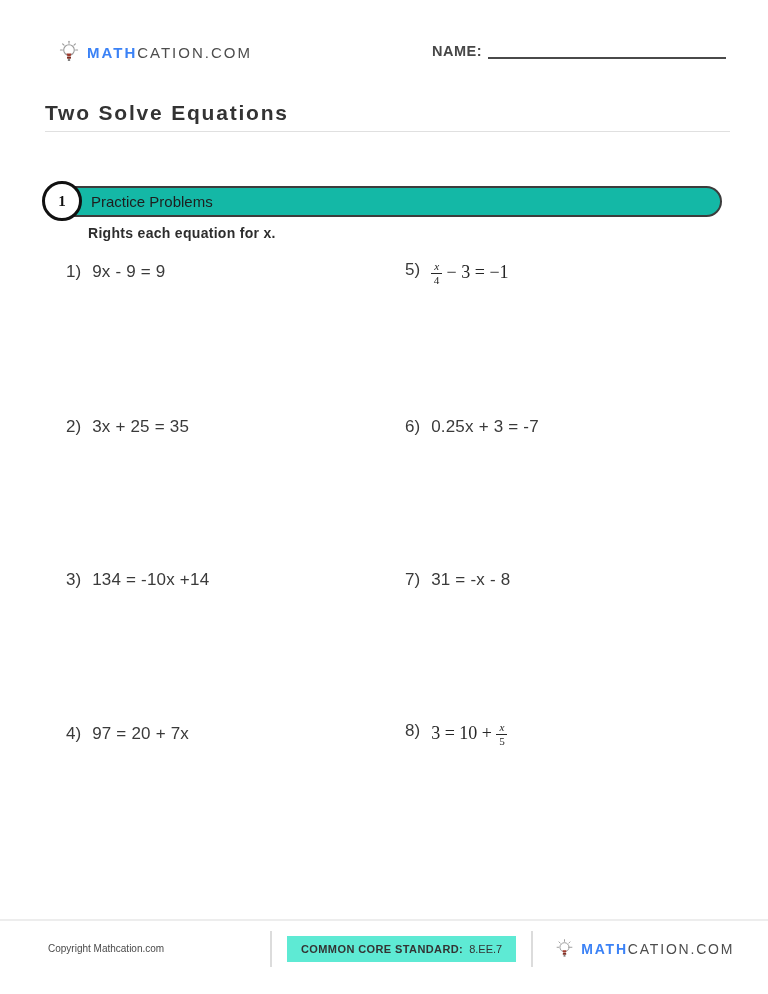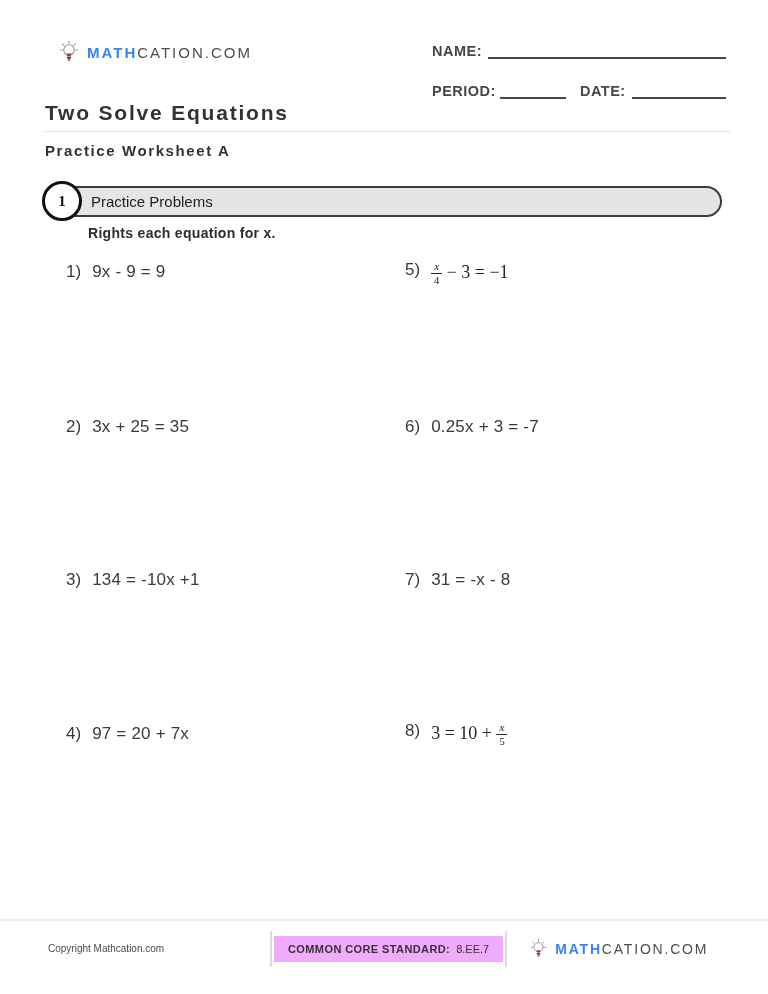--- a/index.html
+++ b/index.html
@@ -33,21 +33,21 @@
 
   
   .title { position:absolute; left:45px; top:101px; font-size:21px; font-weight:bold;
            letter-spacing:1.8px; color:#333; }
   .title-rule { position:absolute; left:45px; top:131px; width:685px; border-top:1px solid #e0e0e0; }
   .subtitle { position:absolute; left:45px; top:142px; font-size:15px; font-weight:bold;
               letter-spacing:1.6px; color:#333; }
 
   
   .section-pill { position:absolute; left:57px; top:186px; width:665px; height:31px;
-                  border:2px solid #3c3c3c; border-radius:16px; background:#e5e5e5;
+                  border:2px solid #3c3c3c; border-radius:16px; background:#14b8a6;
                   display:flex; align-items:center; padding-left:32px; }
   .section-pill-label { font-size:15px; color:#1e1e1e; }
   .section-num { position:absolute; left:42px; top:181px; width:40px; height:40px;
                  border:3px solid #111; border-radius:50%; background:#fff;
                  display:flex; align-items:center; justify-content:center;
                  font-family:"Liberation Serif", serif; font-weight:bold; font-size:15px; color:#111; }
   .instructions { position:absolute; left:88px; top:225px; font-size:14px; font-weight:bold;
                   letter-spacing:0.3px; color:#2d2d2d; }
 
   
@@ -69,21 +69,21 @@
   .pos-p6 { left:405px; top:417px; }
   .pos-p7 { left:405px; top:570px; }
   .pos-p8 { left:405px; top:721px; }
 
   
   .footer-rule { position:absolute; left:0; top:919px; width:768px; border-top:2px solid #ededed; }
   .footer { position:absolute; left:48px; top:930px; width:692px; height:38px;
             display:flex; align-items:center; }
   .copyright { font-size:10px; color:#4a4a4a; line-height:1.35; width:222px; }
   .vdiv { width:2px; height:36px; background:#dcdcdc; flex:0 0 auto; }
-  .standard-box { margin:0 2px; background:#f0abfc; padding:7px 14px;
+  .standard-box { margin:0 15px; background:#5eead4; padding:7px 14px;
                   font-size:11px; color:#333; white-space:nowrap; }
   .standard-box .lbl { font-weight:bold; letter-spacing:0.4px; }
   .standard-box .val { margin-left:6px; }
   .logo-footer { margin-left:22px; }
   .logo-footer .logo-text { font-size:14px; letter-spacing:1.8px; }
   .logo-footer .bulb { width:19px; height:22px; }
 </style>
 </head>
 <body>
 
@@ -104,50 +104,42 @@
       <rect x="9.8" y="19.2" width="2.4" height="1.6" rx="0.5" fill="#555"></rect>
     </svg>
     <span class="logo-text"><span class="b">MATH</span><span class="r">CATION.COM</span></span>
   </div>
 
   <div class="fields">
     <div class="frow">
       <span class="flabel">NAME:</span>
       <span class="fline grow"></span>
     </div>
-    <div class="frow">
-      <span class="flabel">PERIOD:</span>
-      <span class="fline period"></span>
-      <span class="fgap"></span>
-      <span class="flabel">DATE:</span>
-      <span class="fline date"></span>
-    </div>
   </div>
 
   <div class="title">Two Solve Equations</div>
   <div class="title-rule"></div>
-  <div class="subtitle">Practice Worksheet A</div>
 
   <div class="section-pill">
     <span class="section-pill-label">Practice Problems</span>
   </div>
   <div class="section-num">1</div>
   <div class="instructions">Rights each equation for x.</div>
 
   <div class="problem pos-p1">
     <span class="p-label">1)</span>
     <span class="p-eq">9x - 9 = 9</span>
   </div>
   <div class="problem pos-p2">
     <span class="p-label">2)</span>
     <span class="p-eq">3x + 25 = 35</span>
   </div>
   <div class="problem pos-p3">
     <span class="p-label">3)</span>
-    <span class="p-eq">134 = -10x +1</span>
+    <span class="p-eq">134 = -10x +14</span>
   </div>
   <div class="problem pos-p4">
     <span class="p-label">4)</span>
     <span class="p-eq">97 = 20 + 7x</span>
   </div>
 
   <div class="problem pos-p5">
     <span class="p-label">5)</span>
     <span class="math"><span class="frac"><span class="num var">x</span><span class="den">4</span></span><span> − 3 = −1</span></span>
   </div>

